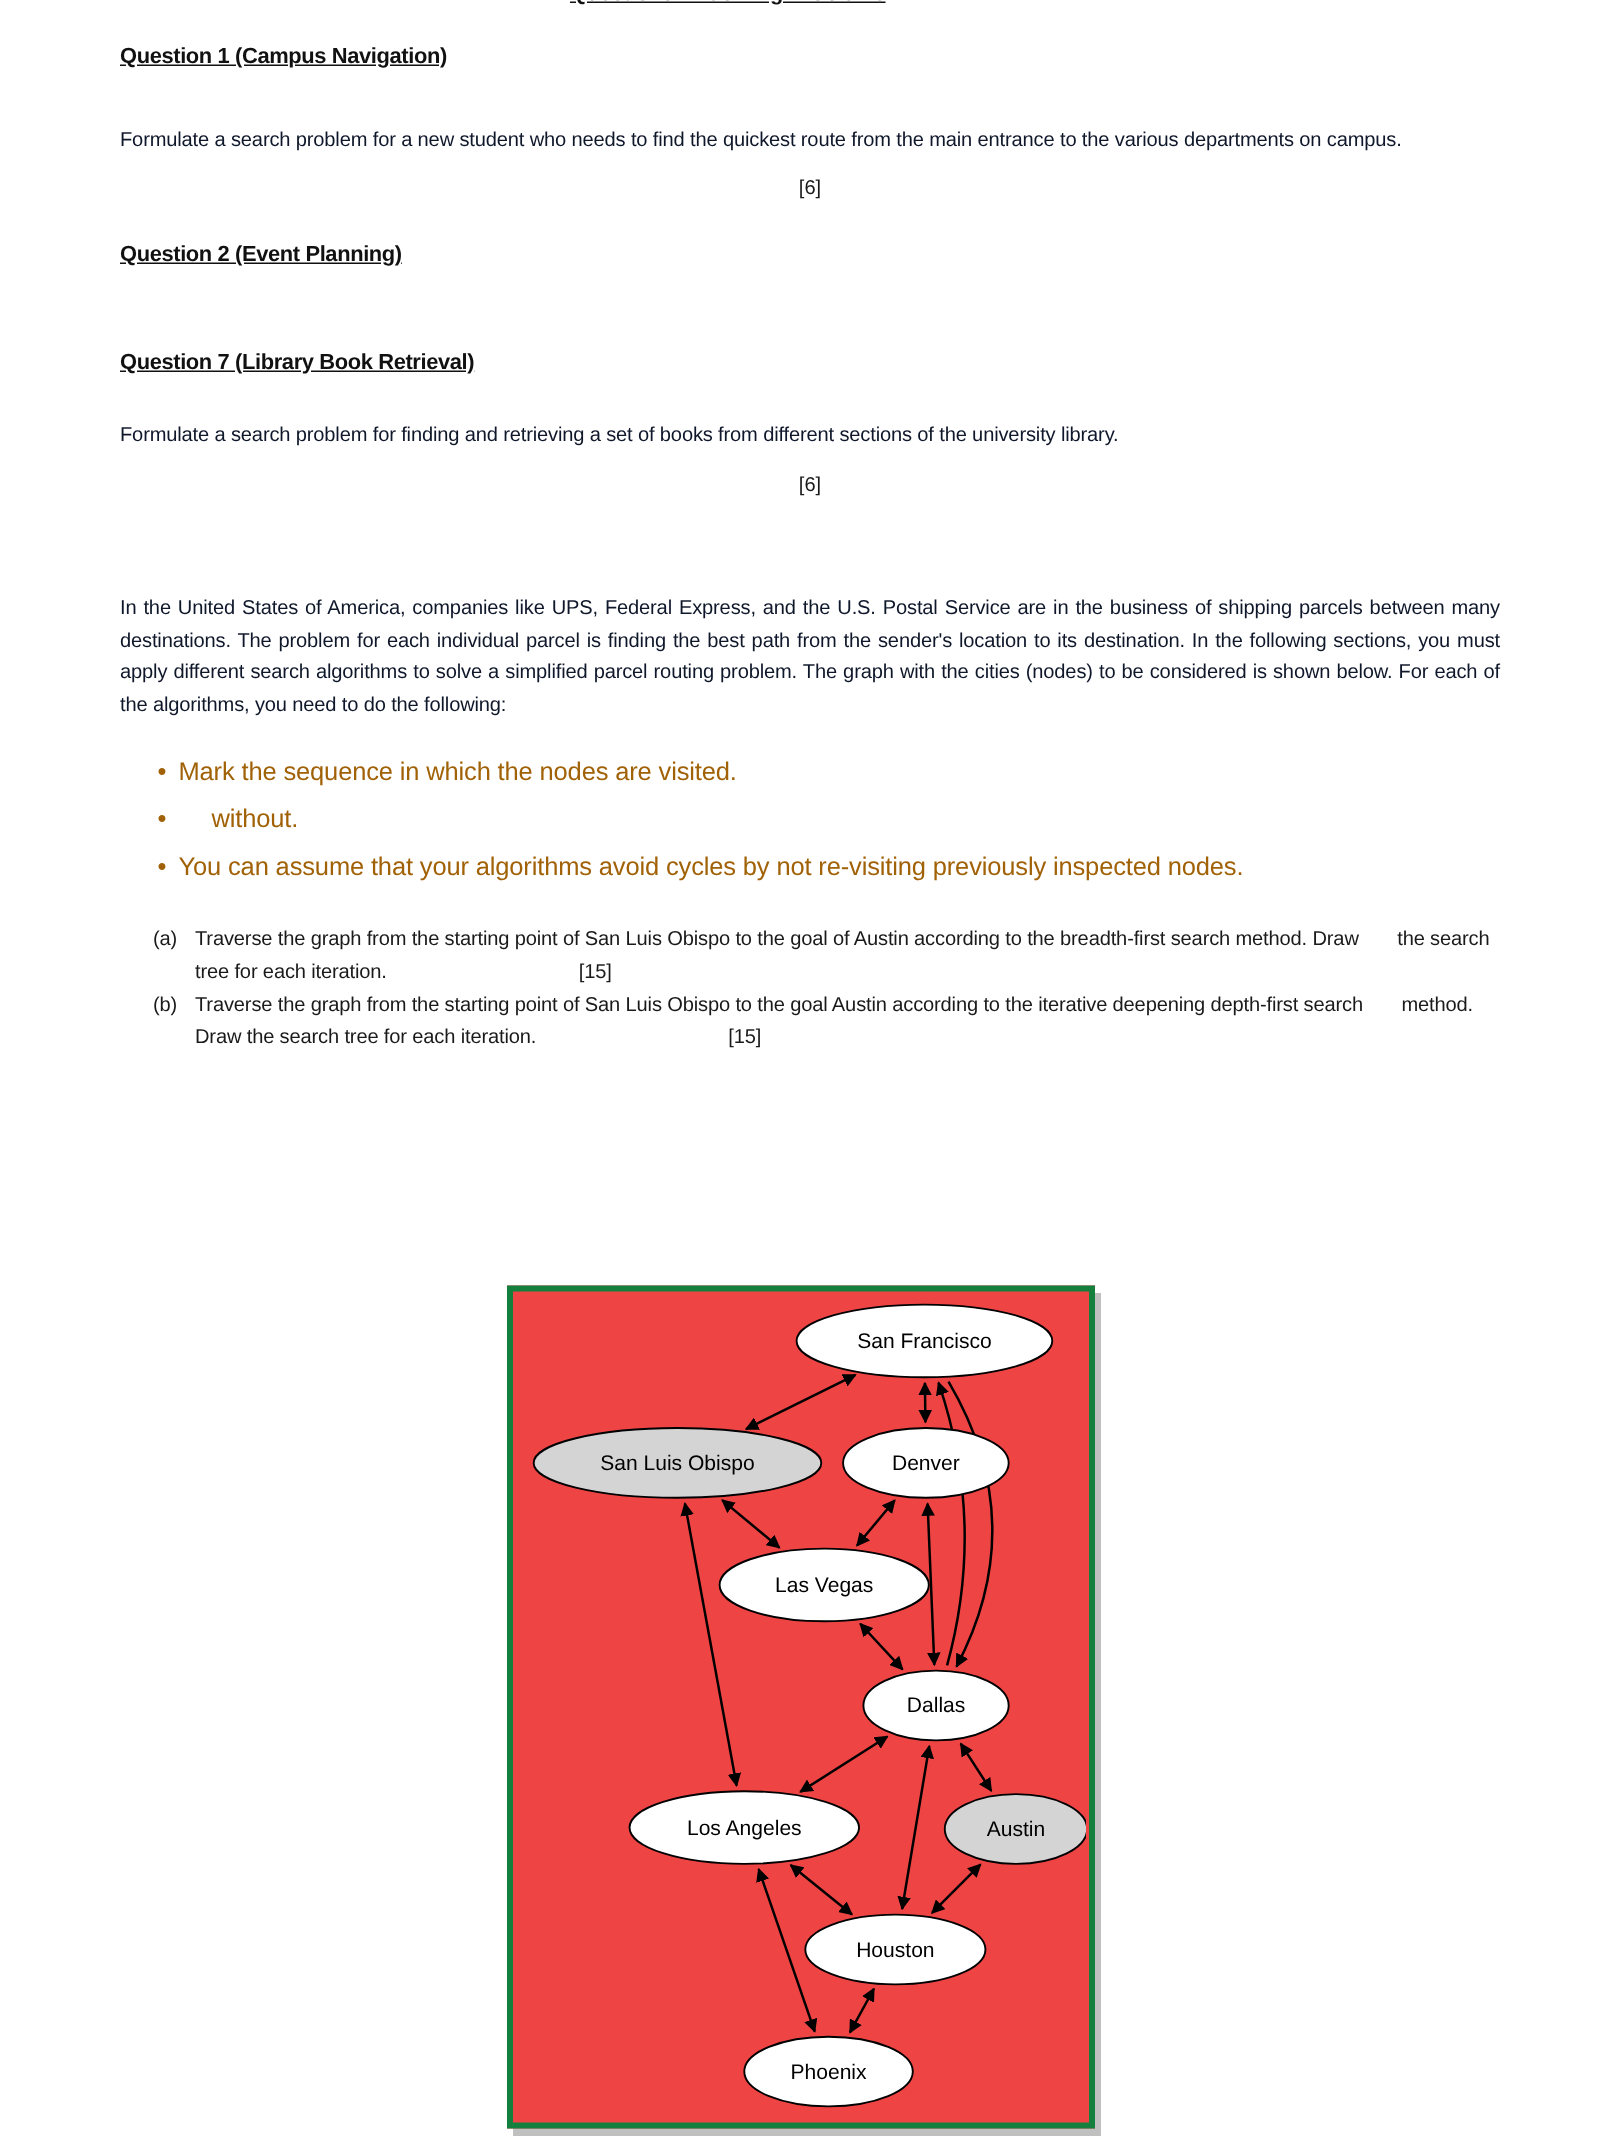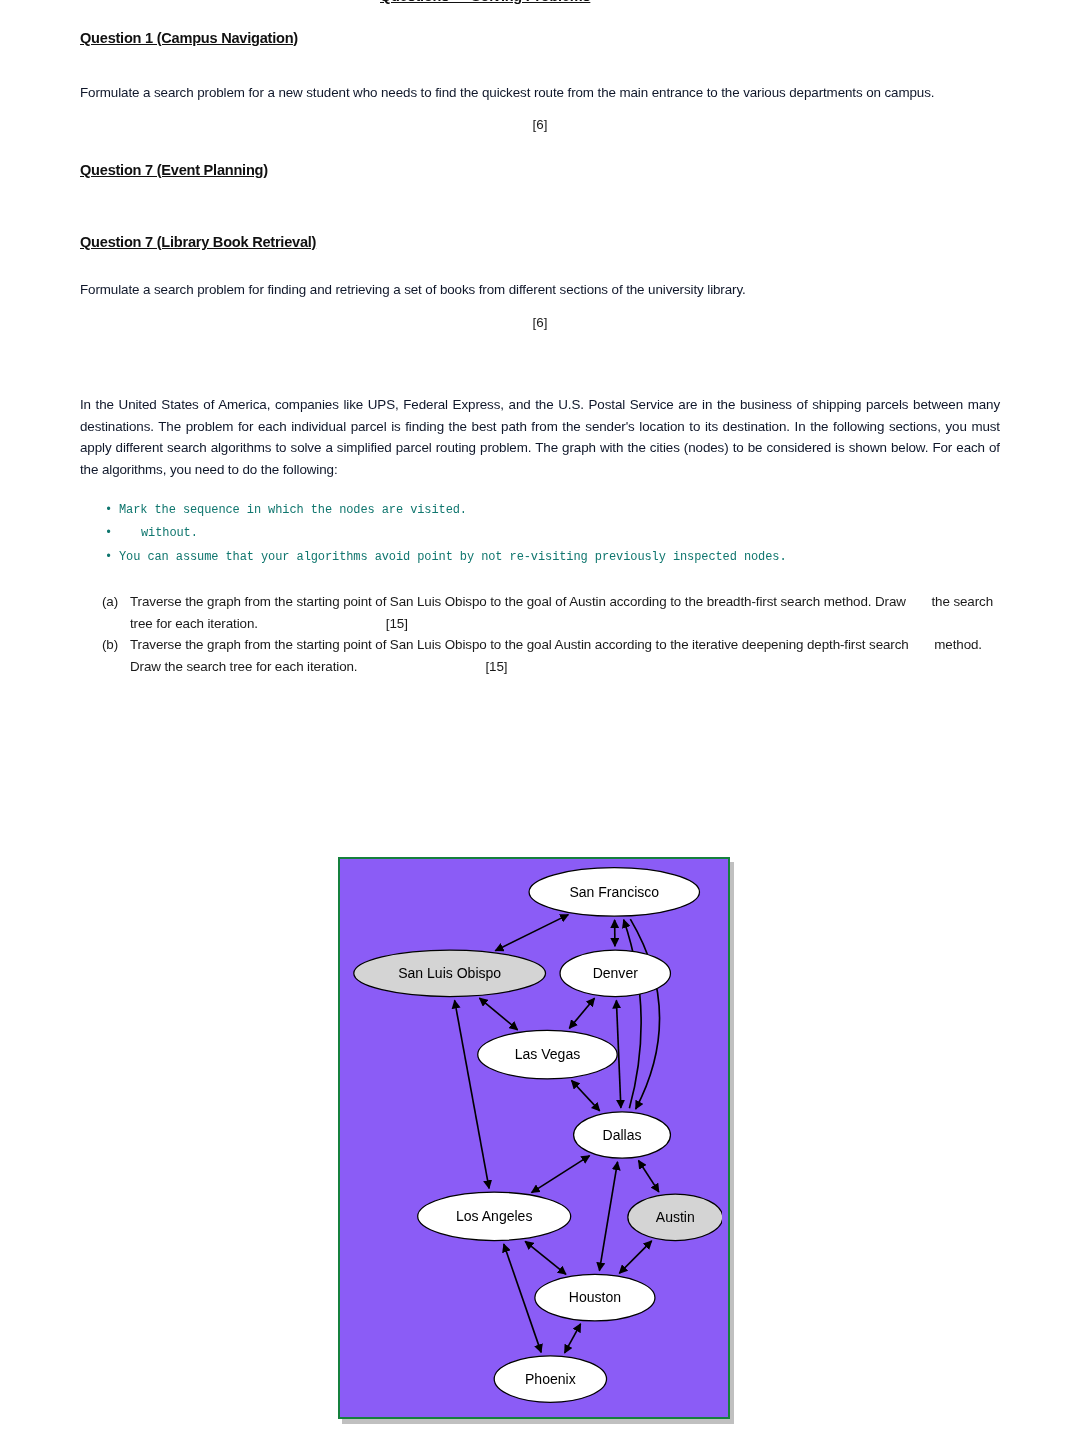--- a/index.html
+++ b/index.html
@@ -81,28 +81,27 @@
   .gap-28 { height: 28px; }
   .gap-30 { height: 30px; }
   .gap-34 { height: 34px; }
 
   ul.bullets {
     list-style: none;
     margin: 0;
     padding: 0 0 0 25px;
   }
   ul.bullets li {
-    font-size: 12px;
+    font-size: 17px;
     line-height: 1.62;
-    color: #0f766e;
+    color: #a16207;
     position: relative;
     padding-left: 14px;
     margin-bottom: 4px;
     letter-spacing: -0.1px;
-    font-family: Liberation Mono, monospace;
   }
   ul.bullets li:before {
     content: "\2022";
     position: absolute;
     left: 0;
     top: 0;
   }
   ul.bullets li .cont-indent { display: block; }
 
   ol.alpha {
@@ -145,22 +144,22 @@
     height: 562px;
     background: #8d8d8d;
     opacity: 0.55;
   }
   .figure-frame {
     position: absolute;
     left: 0;
     top: 0;
     width: 392px;
     height: 562px;
-    background: #8b5cf6;
-    border: 2px solid #15803d;
+    background: #ef4444;
+    border: 4px solid #15803d;
   }
   .figure-frame svg { display: block; }
 
   .node-ellipse {
     fill: #ffffff;
     stroke: #000000;
     stroke-width: 1.3;
   }
   .node-ellipse.hl { fill: #d4d4d4; }
   .node-label {
@@ -188,21 +187,21 @@
   <div class="content">
 
     <h2 class="qhead">Question 1 (Campus Navigation)</h2>
     <div class="gap-34"></div>
     <p class="body-text">Formulate a search problem for a new student who needs to find the quickest route from the main entrance to the various departments on campus.</p>
     <div class="gap-14"></div>
     <span class="marks-center">[6]</span>
 
     <div class="gap-30"></div>
 
-    <h2 class="qhead">Question 7 (Event Planning)</h2>
+    <h2 class="qhead">Question 2 (Event Planning)</h2>
     <div class="gap-30"></div>
 
     <div class="gap-24"></div>
 
     <h2 class="qhead">Question 7 (Library Book Retrieval)</h2>
     <div class="gap-28"></div>
     <p class="body-text">Formulate a search problem for finding and retrieving a set of books from different sections of the university library.</p>
     <div class="gap-14"></div>
     <span class="marks-center">[6]</span>
 
@@ -214,21 +213,21 @@
     <div class="gap-20"></div>
 
     <ul class="bullets">
       <li>
         <span>Mark the sequence in which the nodes are visited.</span>
       </li>
       <li>
         <span class="cont-indent" style="padding-left:22px">without.</span>
       </li>
       <li>
-        <span>You can assume that your algorithms avoid point by not re-visiting previously inspected nodes.</span>
+        <span>You can assume that your algorithms avoid cycles by not re-visiting previously inspected nodes.</span>
       </li>
     </ul>
 
     <div class="gap-20"></div>
 
     <ol class="alpha">
       <li>
         <span class="tag">(a)</span>
         <span>Traverse the graph from the starting point of San Luis Obispo to the goal of Austin according to the breadth-first search method. Draw</span>
         <span class="cont-indent" style="padding-left:22px"><span>the search tree for each iteration.</span><span class="marks-inline">[15]</span></span>

